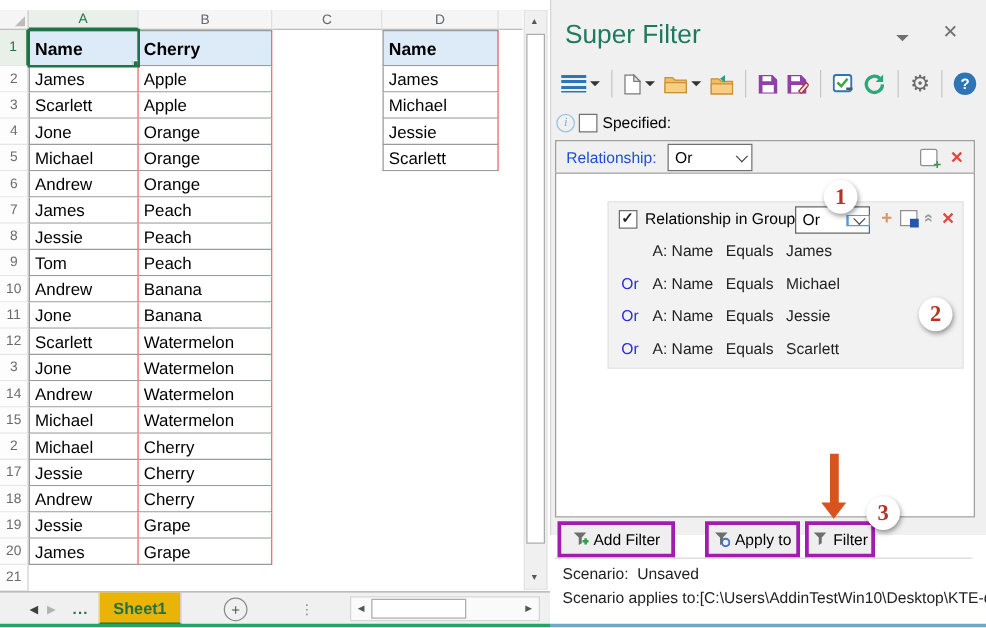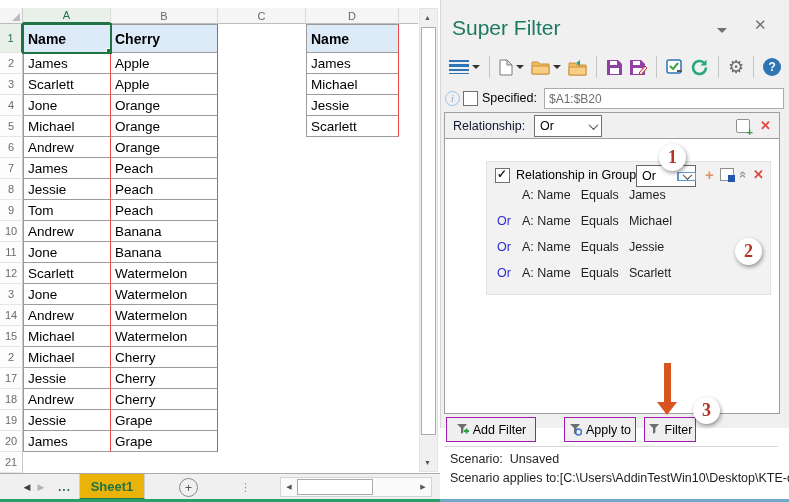--- a/index.html
+++ b/index.html
@@ -78,21 +78,21 @@
     color:#7FA8D0;font-family:"Liberation Serif",serif;font-style:italic;font-size:10px;
     display:flex;align-items:center;justify-content:center;}
   .cb{position:absolute;width:13px;height:13px;background:#fff;border:1px solid #707070;}
   .cb.checked::after{content:'\2713';position:absolute;left:1px;top:-2px;font-size:12px;color:#222;font-weight:bold;}
   .speccb{left:22px;top:3px;}
   .speclabel{position:absolute;left:41px;top:3px;font-size:12.5px;color:#000;}
   .specinput{position:absolute;left:103px;top:0;width:230px;height:19px;background:#fff;border:1px solid #ABABAB;
     font-family:"Liberation Sans",sans-serif;font-size:12px;color:#6E6E6E;padding:0 4px;}
 
   .relbox{position:absolute;left:3px;top:112px;width:334px;height:27px;background:#F0F0F0;border:1px solid #9F9F9F;}
-  .rellabel{position:absolute;left:8px;top:6px;font-size:12.5px;color:#0f172a;}
+  .rellabel{position:absolute;left:8px;top:6px;font-size:12.5px;color:#1d4ed8;}
   .combo{position:absolute;background:#fff;border:1px solid #707070;display:flex;align-items:center;}
   .combo .val{flex:1;font-size:12.5px;color:#000;padding-left:5px;}
   .combo .chev{width:16px;display:flex;align-items:center;justify-content:center;}
   .combo .chev::after{content:'';width:6px;height:6px;border-right:1.5px solid #444;border-bottom:1.5px solid #444;
     transform:rotate(45deg) translate(-1px,-1px);}
   .relcombo{left:89px;top:2px;width:66px;height:20px;}
   .addgrp{position:absolute;right:29px;top:6px;width:12px;height:12px;border:1px solid #8F8F8F;border-radius:2px;background:#fff;}
   .addgrp::after{content:'+';position:absolute;right:-4px;bottom:-6px;color:#2EA04C;font-weight:bold;font-size:11px;}
   .redx{color:#E0483E;font-weight:bold;font-size:13px;}
   .relx{position:absolute;right:8px;top:5px;}
@@ -103,26 +103,26 @@
   .gcb{left:8px;top:6px;}
   .glabel{position:absolute;left:29px;top:6px;font-size:12.5px;color:#000;}
   .gcombo{left:149px;top:3px;width:58px;height:20px;border:1px solid #666;}
   .gcombo .chev{border-left:1px solid #5B9BD5;box-shadow:0 0 0 1px #5B9BD5;}
   .gicons{position:absolute;right:6px;top:5px;display:flex;align-items:center;gap:6px;}
   .plus-tan{color:#E0935F;font-weight:bold;font-size:15px;line-height:14px;}
   .wingrp{position:relative;width:12px;height:11px;border:1px solid #8F8F8F;background:#fff;}
   .wingrp::after{content:'';position:absolute;right:-2px;bottom:-2px;width:7px;height:7px;background:#2456B0;}
   .dblchev{color:#9A9A9A;font-weight:bold;font-size:13px;display:inline-block;transform:rotate(90deg);}
   .condlist{position:absolute;left:0;top:26px;width:100%;}
-  .cond-row{display:flex;height:26px;font-size:12.5px;}
+  .cond-row{display:flex;align-items:center;height:26px;font-size:12.5px;}
   .conj{width:25px;padding-left:10px;color:#2B2BD5;}
   .fld,.op{margin-right:10px;color:#1F1F1F;}
   .val{color:#1F1F1F;}
 
-  .btn{position:absolute;top:417px;height:23px;background:#EFEFEF;border:1px solid #a21caf;
+  .btn{position:absolute;top:417px;height:23px;background:#EFEFEF;border:3px solid #a21caf;
     display:flex;align-items:center;justify-content:center;gap:4px;font-size:12.5px;color:#000;}
   .btn svg{flex:0 0 auto;}
   .btn-add{left:5px;width:88px;}
   .btn-apply{left:123px;width:70px;}
   .btn-filter{left:203px;width:50px;}
   .btn-clear{left:262px;width:75px;border:1px solid #999;outline:2px solid #0078D7;outline-offset:0px;}
 
   .statussep{position:absolute;left:3px;top:446px;width:334px;height:1px;background:#D8D8D8;}
   .status1{position:absolute;left:9px;top:452px;font-size:12.5px;color:#1F1F1F;}
   .status2{position:absolute;left:9px;top:471px;width:339px;font-size:12.5px;color:#1F1F1F;
@@ -373,21 +373,20 @@
       <span class="tb-sep"></span>
       <span class="tb-item">
         <span class="helpc">?</span>
       </span>
     </div>
 
     <div class="specrow">
       <span class="infoi">i</span>
       <span class="cb speccb"></span>
       <span class="speclabel">Specified:</span>
-      <input class="specinput" value="$A1:$B20" style="">
     </div>
 
     <div class="relbox">
       <span class="rellabel">Relationship:</span>
       <span class="combo relcombo">
         <span class="val">Or</span>
         <span class="chev"></span>
       </span>
       <span class="addgrp"></span>
       <span class="redx relx">✕</span>

